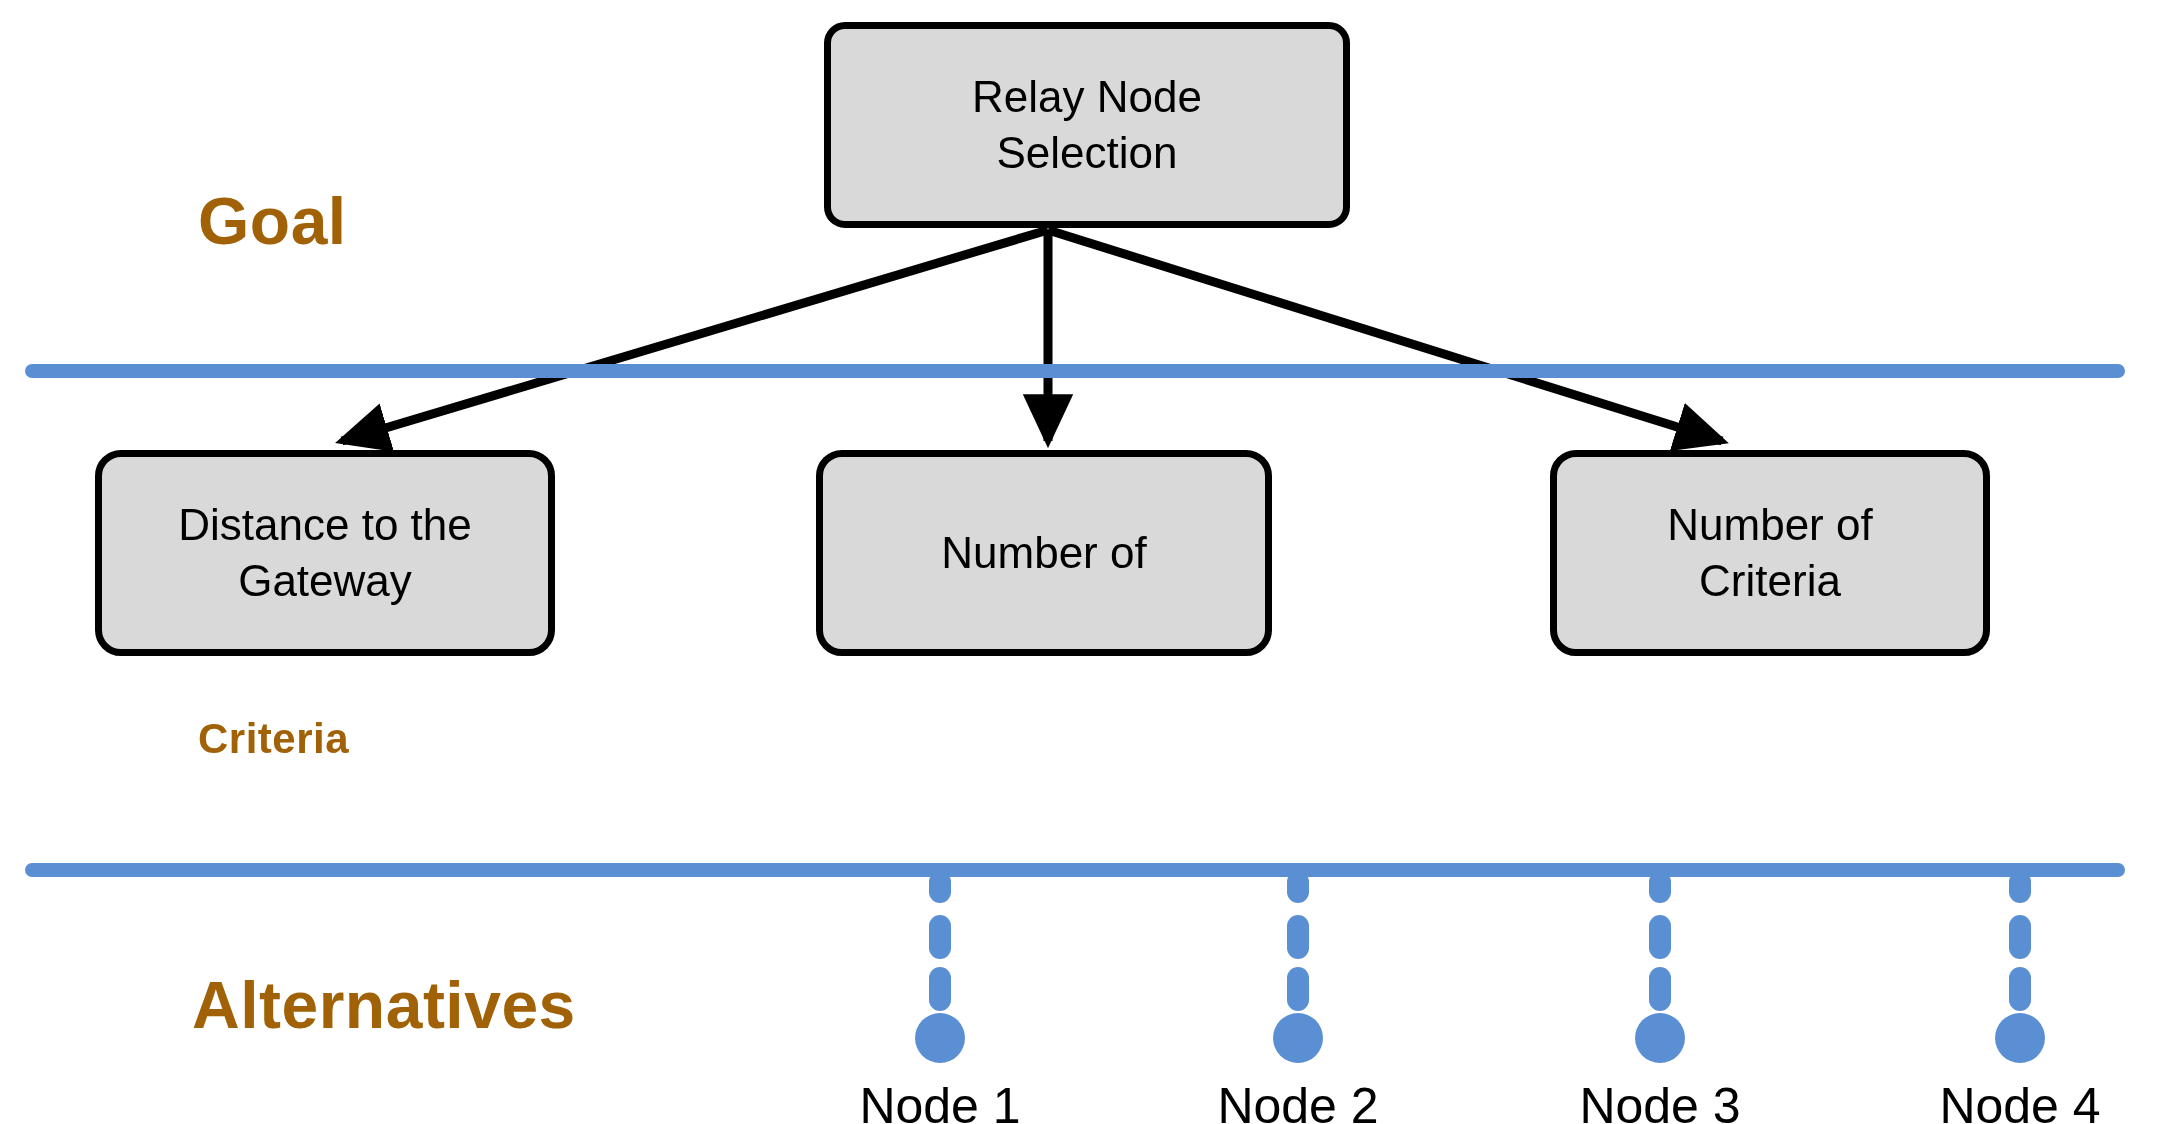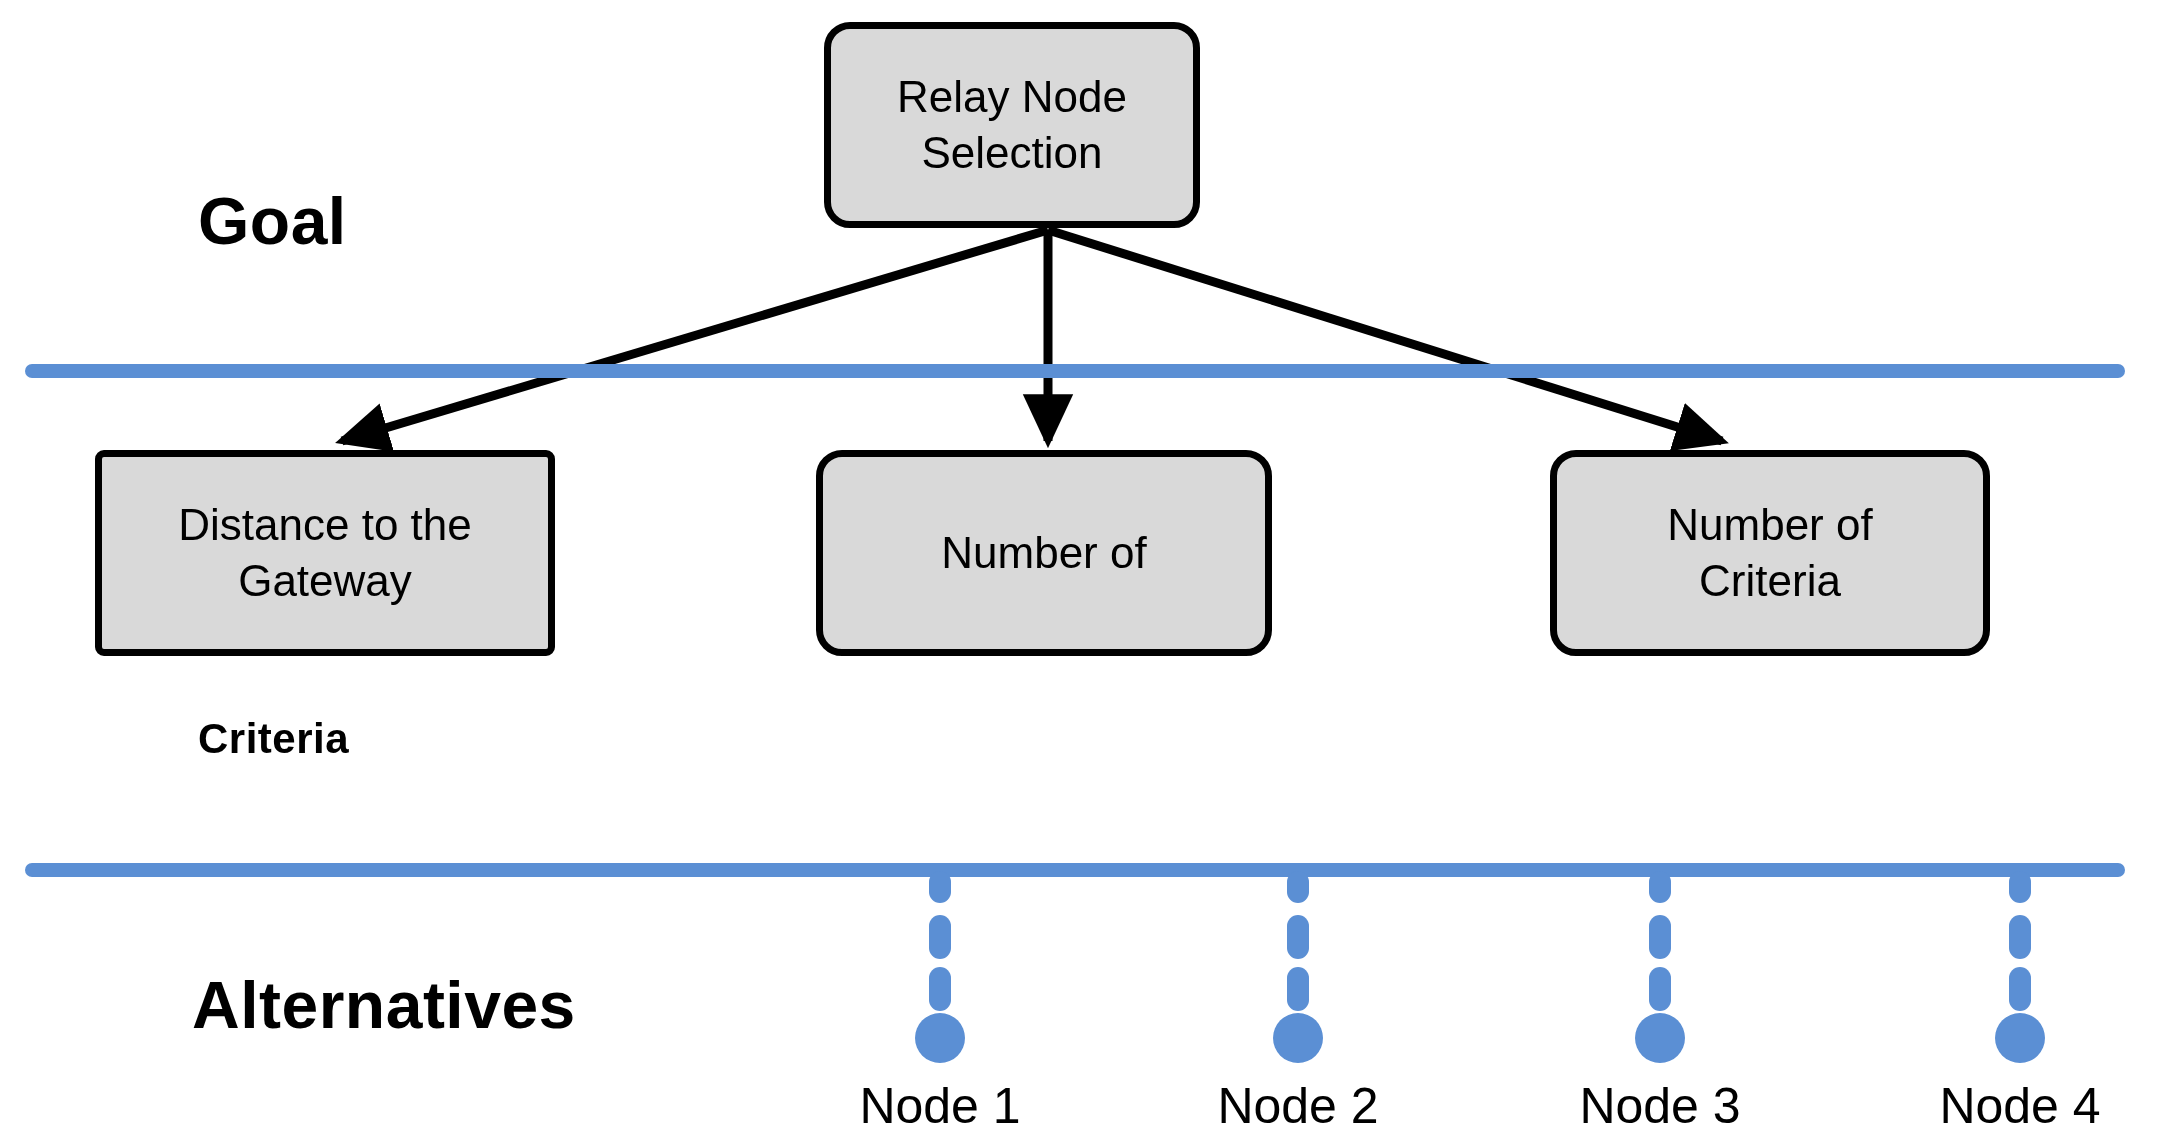--- a/index.html
+++ b/index.html
@@ -23,21 +23,21 @@
     top: 0;
     width: 2163px;
     height: 1124px;
     pointer-events: none;
   }
 
   
   .level-label {
     position: absolute;
     font-weight: bold;
-    color: #000000;
+    color: #a16207;
     white-space: nowrap;
     line-height: 1;
   }
   #label-goal       { left: 198px; top: 188px;  font-size: 66px; letter-spacing: 0.5px;}
   #label-criteria   { left: 198px; top: 718px;  font-size: 42px; letter-spacing: 0.5px;}
   #label-alternatives { left: 192px; top: 972px; font-size: 66px; letter-spacing: 0.5px; text-align: center;}
 
   
   .node-box {
     position: absolute;
@@ -47,22 +47,22 @@
     border-radius: 26px;
     display: flex;
     align-items: center;
     justify-content: center;
     text-align: center;
     color: #000000;
     font-size: 44px;
     line-height: 1.28;
     padding: 4px 10px;
   }
-  #node-goal      { left: 824px;  top: 22px;  width: 376px; height: 206px; }
-  #node-crit-0    { left: 95px;   top: 450px; width: 460px; height: 206px; border-radius: 9px; }
+  #node-goal      { left: 824px;  top: 22px;  width: 526px; height: 206px; border-radius: 21px; }
+  #node-crit-0    { left: 95px;   top: 450px; width: 460px; height: 206px; }
   #node-crit-1    { left: 816px;  top: 450px; width: 456px; height: 206px; }
   #node-crit-2    { left: 1550px; top: 450px; width: 440px; height: 206px; }
   .node-text { display: block; }
 
   
   .divider {
     position: absolute;
     left: 25px;
     width: 2100px;
     height: 14px;

